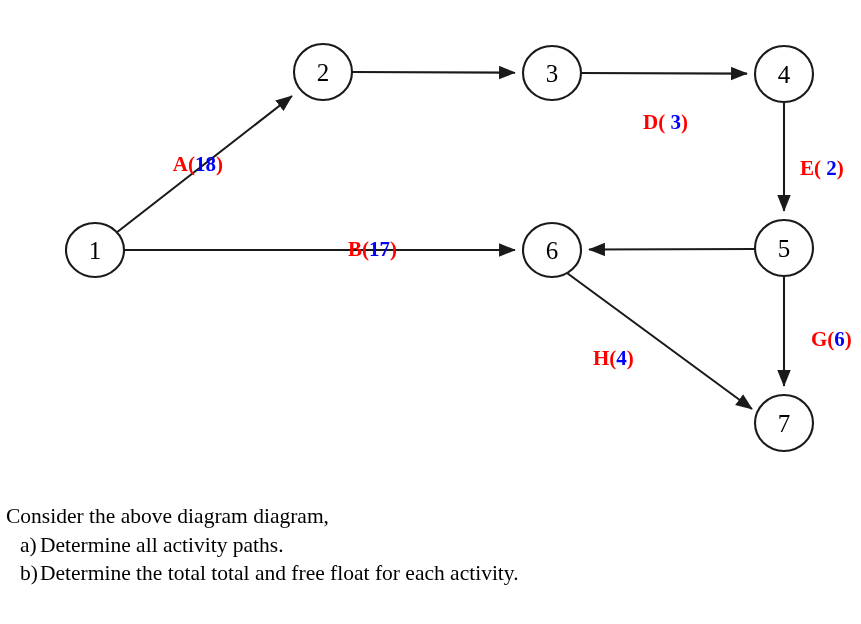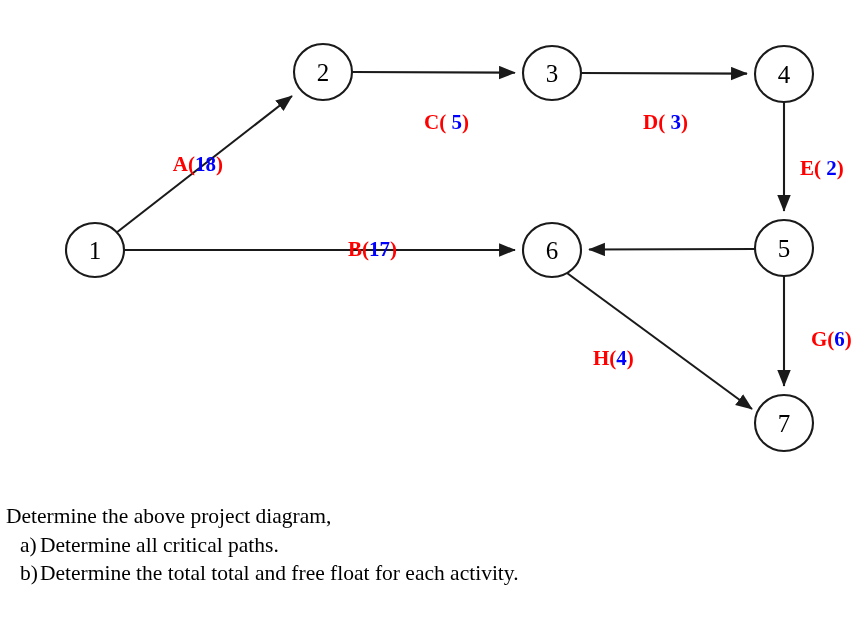--- a/index.html
+++ b/index.html
@@ -149,23 +149,20 @@
     <g>
       <ellipse class="node-circle" cx="784" cy="423" rx="29" ry="28"></ellipse>
       <text class="node-label" x="784" y="423" text-anchor="middle" dominant-baseline="central">7</text>
     </g>
   </svg>
 
   <div class="edge-label" style="left:153px; top:133px;">
     <span>A(</span><span class="dur">18</span><span>)</span>
   </div>
 
-  <div class="edge-label" style="left:403px; top:91px;">
-    <span>C( </span><span class="dur">5</span><span>)</span>
-  </div>
 
   <div class="edge-label" style="left:622px; top:91px;">
     <span>D( </span><span class="dur">3</span><span>)</span>
   </div>
 
   <div class="edge-label" style="left:779px; top:137px;">
     <span>E( </span><span class="dur">2</span><span>)</span>
   </div>
 
   <div class="edge-label" style="left:327px; top:218px;">
@@ -175,25 +172,25 @@
 
   <div class="edge-label" style="left:790px; top:308px;text-align:right;">
     <span>G(</span><span class="dur">6</span><span>)</span>
   </div>
 
   <div class="edge-label" style="left:572px; top:327px;">
     <span>H(</span><span class="dur">4</span><span>)</span>
   </div>
 
   <div id="questions">
-    <p class="intro">Determine the above project diagram,</p>
+    <p class="intro">Consider the above diagram diagram,</p>
     <ol class="qlist">
       <li>
         <span class="marker">a)</span>
-        <span class="qtext">Determine all critical paths.</span>
+        <span class="qtext">Determine all activity paths.</span>
       </li>
       <li>
         <span class="marker">b)</span>
         <span class="qtext">Determine the total total and free float for each activity.</span>
       </li>
     </ol>
   </div>
 
 </div>
 

